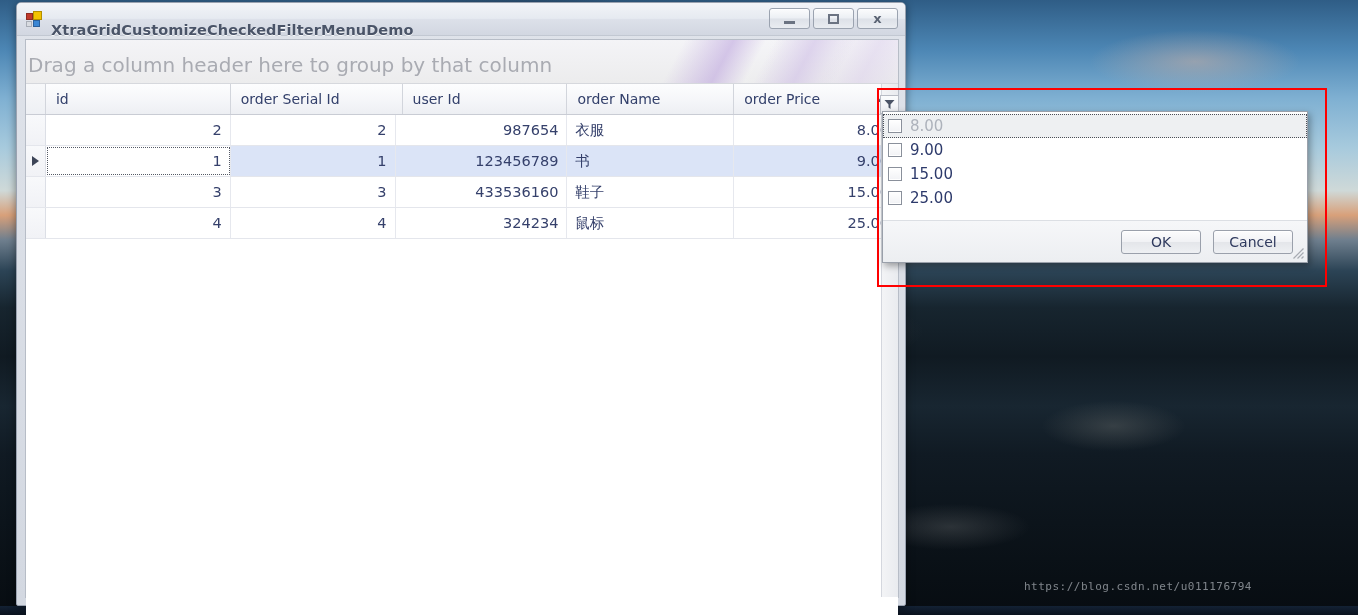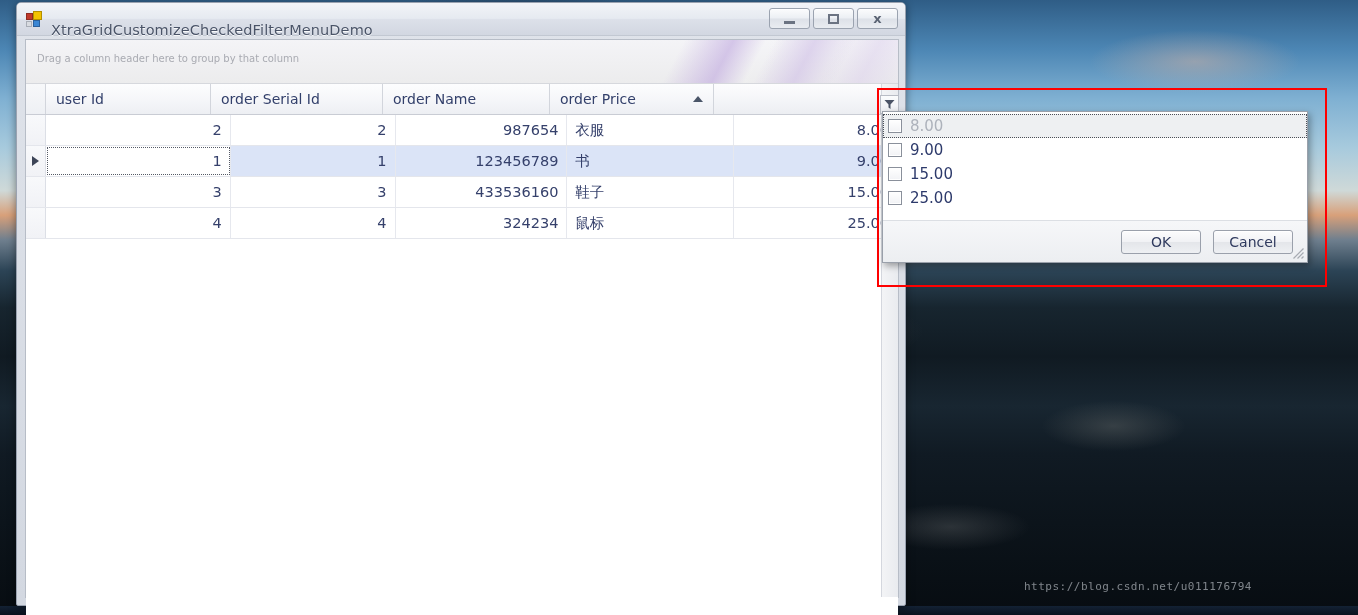--- a/index.html
+++ b/index.html
@@ -107,21 +107,21 @@
     flex: 0 0 auto;
   }
   #app-icon i { position: absolute; display: block; }
   .ai-r { left: 0; top: 2px; width: 7px; height: 7px; background: #c0392b; border: 1px solid #8e2a20; }
   .ai-y { left: 7px; top: 0; width: 9px; height: 9px; background: #f2c200; border: 1px solid #b38f00; }
   .ai-b { left: 7px; top: 9px; width: 7px; height: 7px; background: #3a86d4; border: 1px solid #2a5f9b; }
   .ai-g { left: 0px; top: 10px; width: 6px; height: 6px; background: #d8dbe0; border: 1px solid #a8adb6; }
 
   #win-title {
     font-size: 14.5px;
-    font-weight: normal;
+    font-weight: bold;
     color: #4a5468;
     letter-spacing: 0.1px;
     text-shadow: 0 1px 0 rgba(255,255,255,0.85);
     white-space: nowrap;
     margin-top: 22px;
   }
 
   #win-buttons {
     position: absolute; right: 7px; top: 5px;
     display: flex; gap: 3px;
@@ -163,22 +163,22 @@
     position: absolute; right: -20px; top: -30px;
     width: 340px; height: 130px;
     background:
       linear-gradient(118deg, rgba(255,255,255,0) 30%, rgba(186,160,221,0.55) 42%, rgba(255,255,255,0.1) 50%, rgba(255,255,255,0) 56%),
       linear-gradient(118deg, rgba(255,255,255,0) 52%, rgba(200,180,228,0.5) 62%, rgba(255,255,255,0) 72%),
       linear-gradient(118deg, rgba(255,255,255,0) 68%, rgba(214,198,235,0.4) 78%, rgba(255,255,255,0) 90%);
     pointer-events: none;
   }
   #group-hint {
     position: relative;
-    padding: 13px 0 0 11px;
-    font-size: 10px;
+    padding: 13px 0 0 2px;
+    font-size: 20px;
     color: #a9abb2;
     white-space: nowrap;
   }
 
   
   #col-headers {
     position: relative;
     display: flex;
     height: 31px;
     background: linear-gradient(to bottom, #fdfdfe 0%, #f4f5f8 55%, #eceef2 100%);
@@ -390,25 +390,28 @@
 
     <div id="client">
 
       <div id="group-panel">
         <div id="group-swoosh"></div>
         <div id="group-hint">Drag a column header here to group by that column</div>
       </div>
 
       <div id="col-headers">
           <div class="hdr indicator"></div>
+          <div class="hdr" style="width: 185px;">
+            <span>id</span>
+          </div>
+          <div class="hdr" style="width: 172px;">
+            <span>order Serial Id</span>
+          </div>
           <div class="hdr" style="width: 165px;">
             <span>user Id</span>
-          </div>
-          <div class="hdr" style="width: 172px;">
-            <span>order Serial Id</span>
           </div>
           <div class="hdr" style="width: 167px; align-items: center;">
             <span>order Name</span>
           </div>
           <div class="hdr" style="width: 164px;">
             <span>order Price</span>
             <span class="sort-asc"></span>
           </div>
         </div>
 

